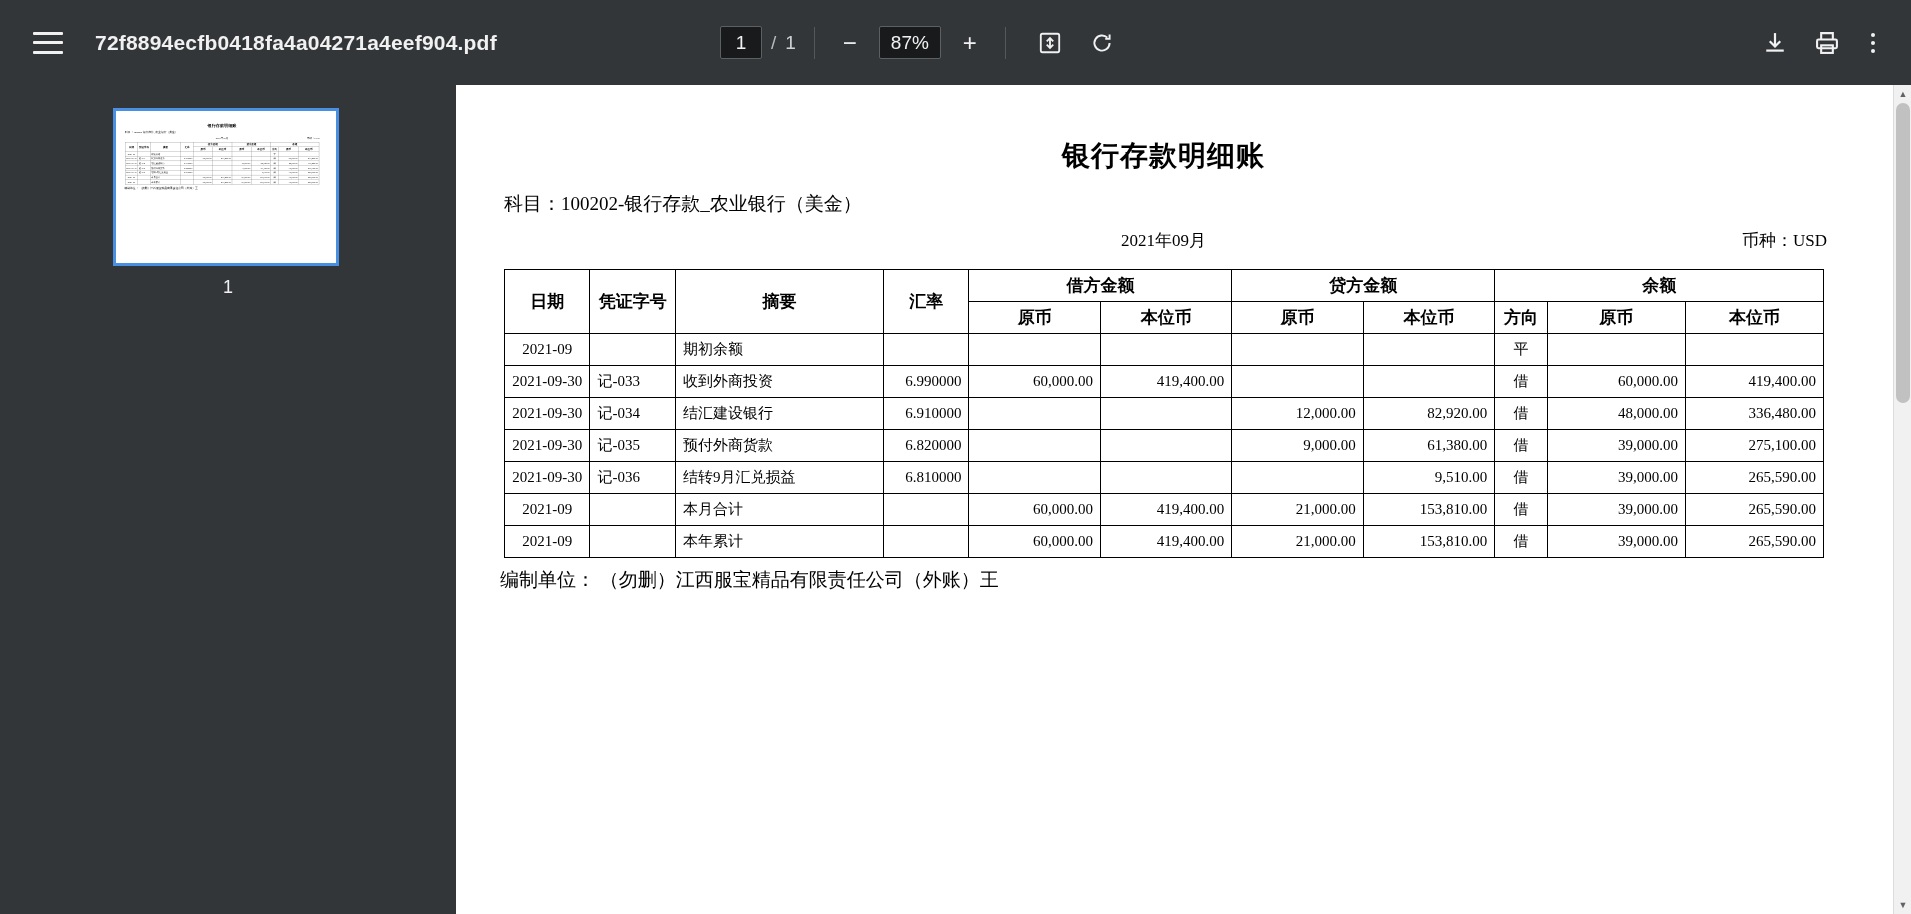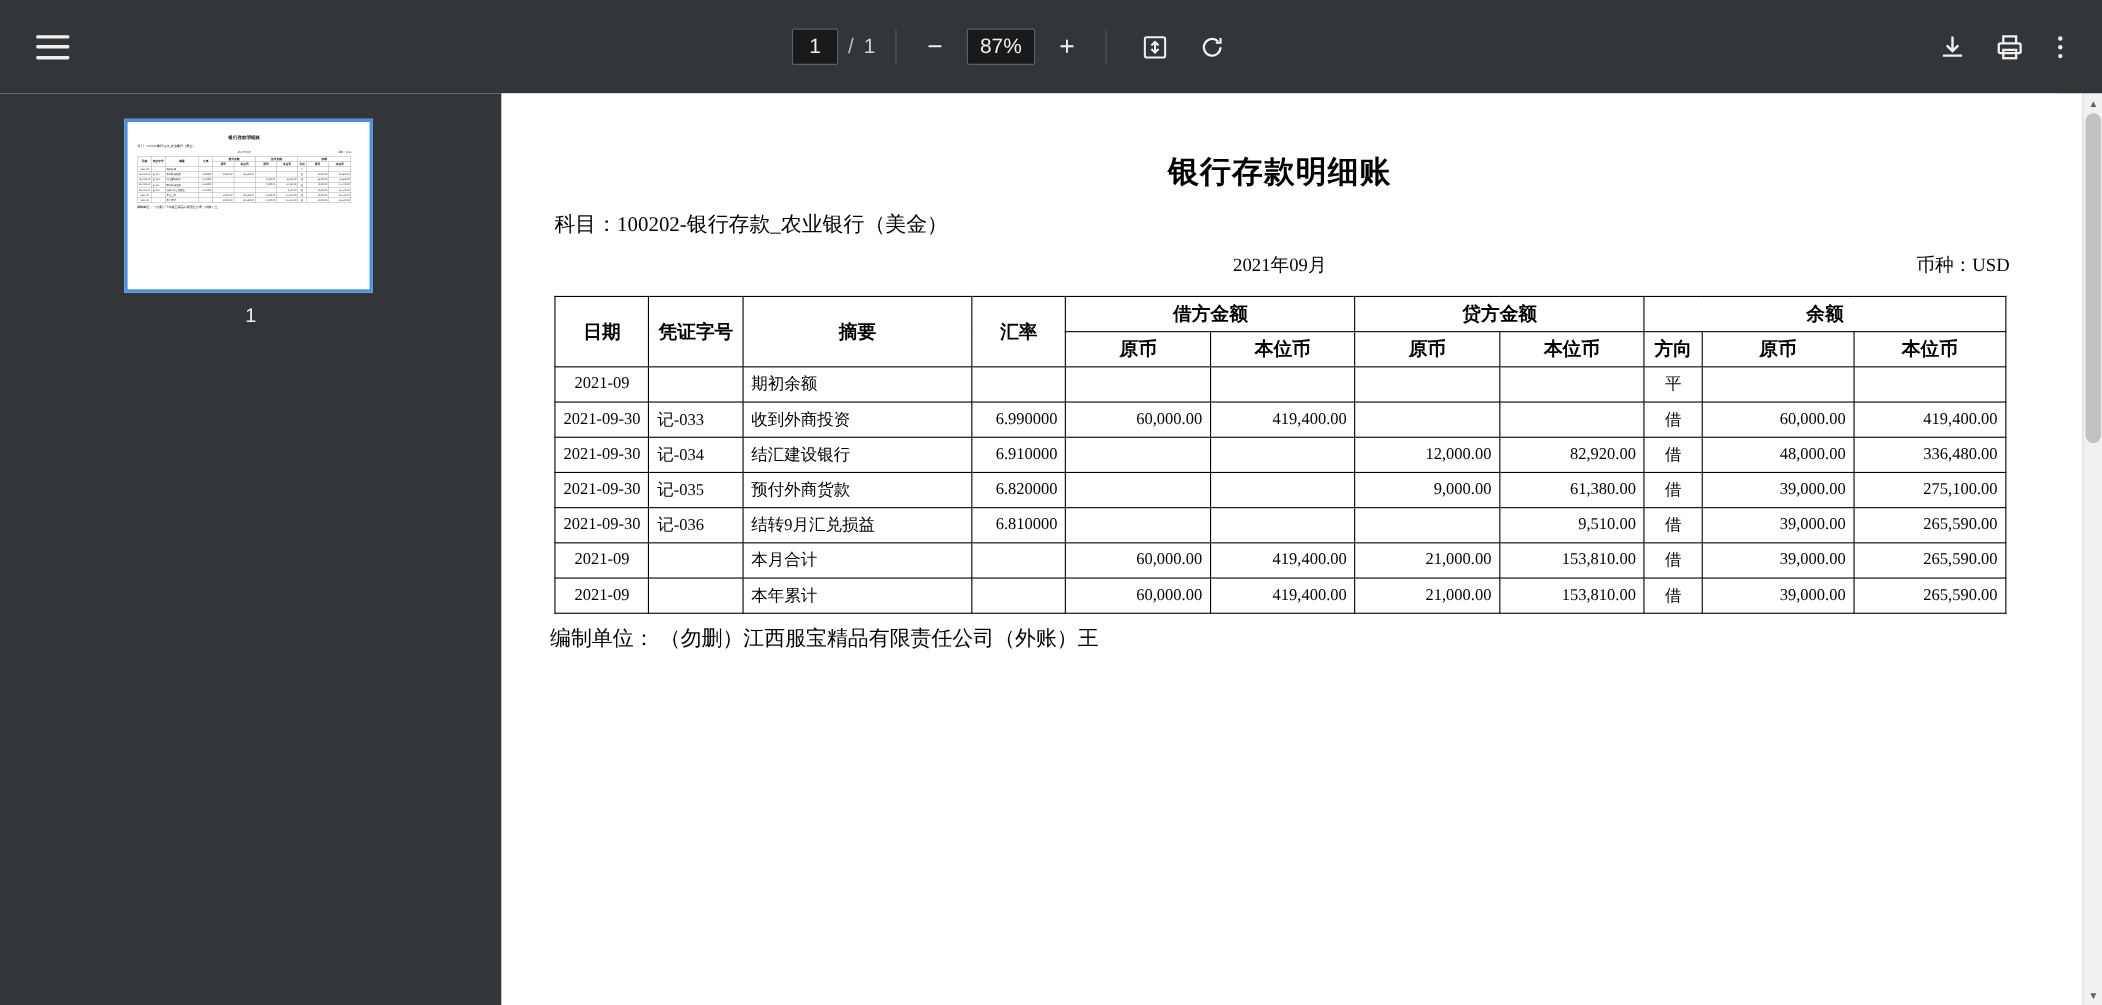--- a/index.html
+++ b/index.html
@@ -267,20 +267,21 @@
 <body>
 
 <div id="app">
 
   <div class="toolbar">
     <div class="hamburger">
       <span></span>
         <span></span>
         <span></span>
     </div>
+    <div class="doc-title">72f8894ecfb0418fa4a04271a4eef904.pdf</div>
 
     <div class="toolbar-center">
       <div class="page-box">1</div>
       <div class="page-sep">/</div>
       <div class="page-count">1</div>
 
       <div class="divider"></div>
 
       <div class="zoom-btn">−</div>
       <div class="zoom-value">87%</div>

